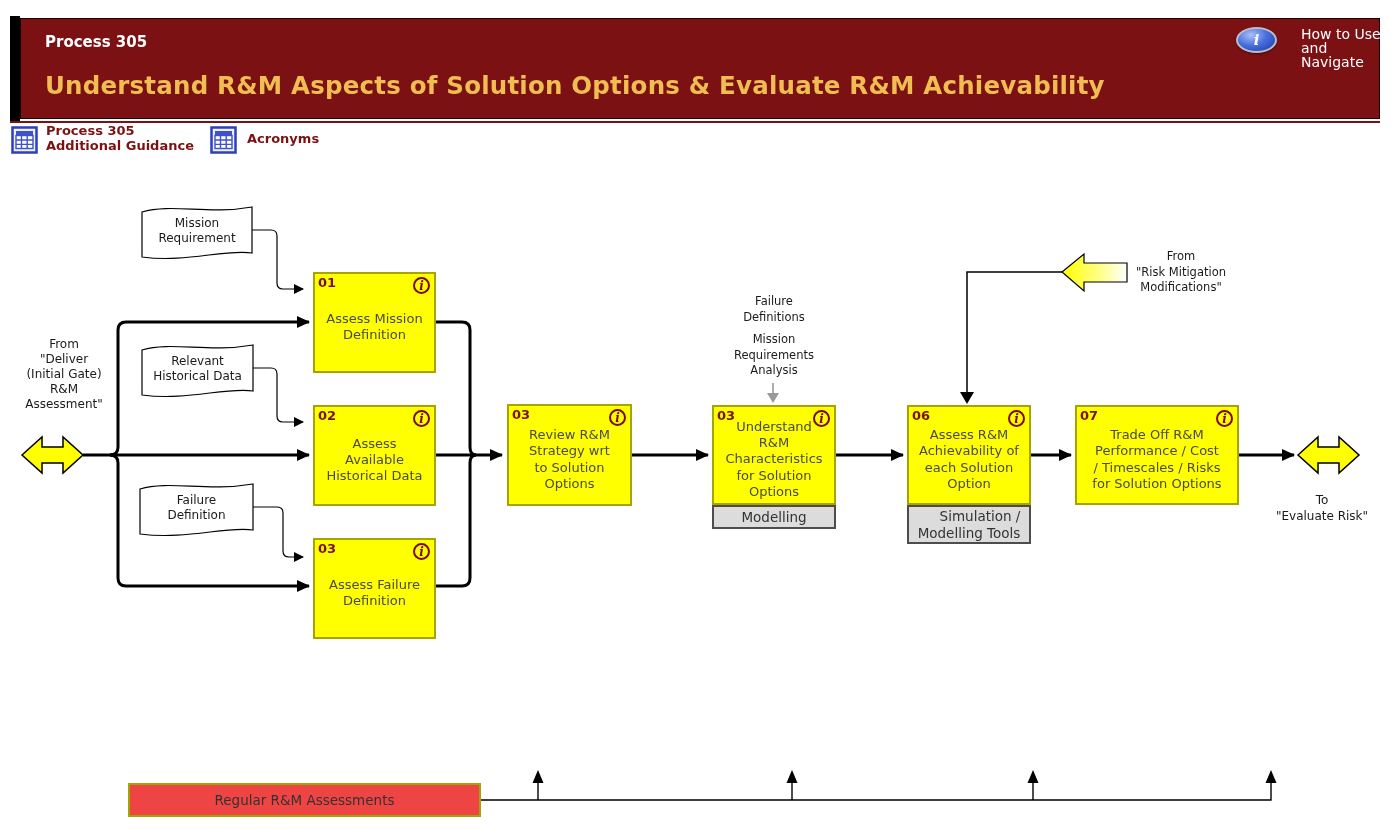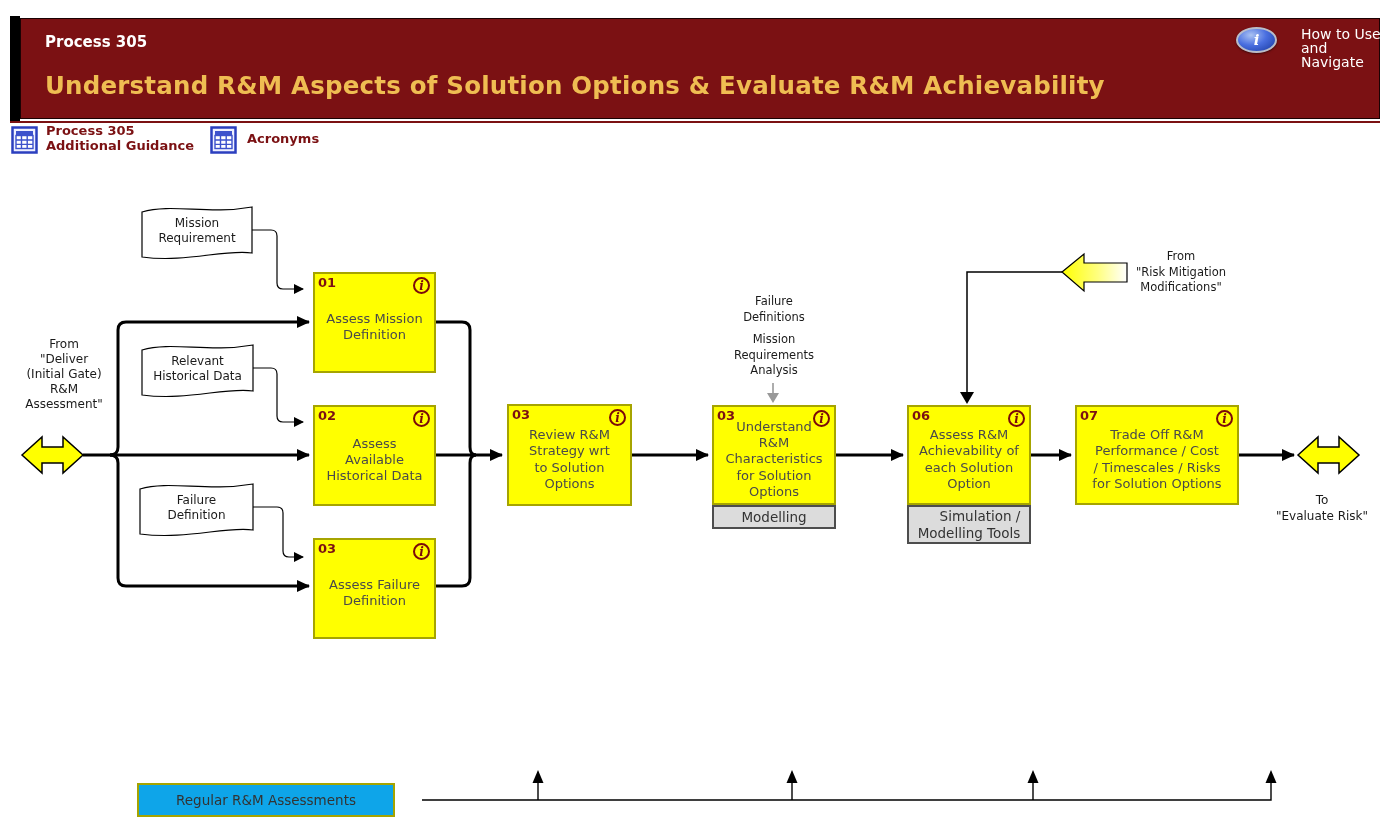--- a/index.html
+++ b/index.html
@@ -56,21 +56,21 @@
   
   .note { text-align:center; color:#1a1a1a; }
   #from-left-label { left:8px; top:337px; width:112px; font-size:12px; line-height:15px; cursor:pointer; }
   #doc1-label { left:142px; top:216px; width:110px; font-size:12px; line-height:15px; }
   #doc2-label { left:142px; top:354px; width:111px; font-size:12px; line-height:15px; }
   #doc3-label { left:140px; top:493px; width:113px; font-size:12px; line-height:15px; }
   #above5a-label { left:714px; top:294px; width:120px; font-size:11.5px; line-height:15.5px; }
   #above5b-label { left:714px; top:332px; width:120px; font-size:11.5px; line-height:15.5px; }
   #from-risk-label { left:1120px; top:249px; width:122px; font-size:11.5px; line-height:15.5px; cursor:pointer; }
   #to-right-label { left:1262px; top:493px; width:120px; font-size:12px; line-height:15.5px; cursor:pointer; }
-  #bottom-box { left:137px; top:783px; width:258px; height:34px; background:#0ea5e9; border:2px solid #A6A400;
+  #bottom-box { left:128px; top:783px; width:353px; height:34px; background:#ef4444; border:2px solid #A6A400;
                 display:flex; align-items:center; justify-content:center; font-size:13.5px; color:#333; }
 </style>
 </head>
 <body>
 
 <div id="stage">
 
   <div class="abs" id="black-bar"></div>
   <div class="abs" id="band"></div>
   <div class="abs" id="band-underline"></div>

